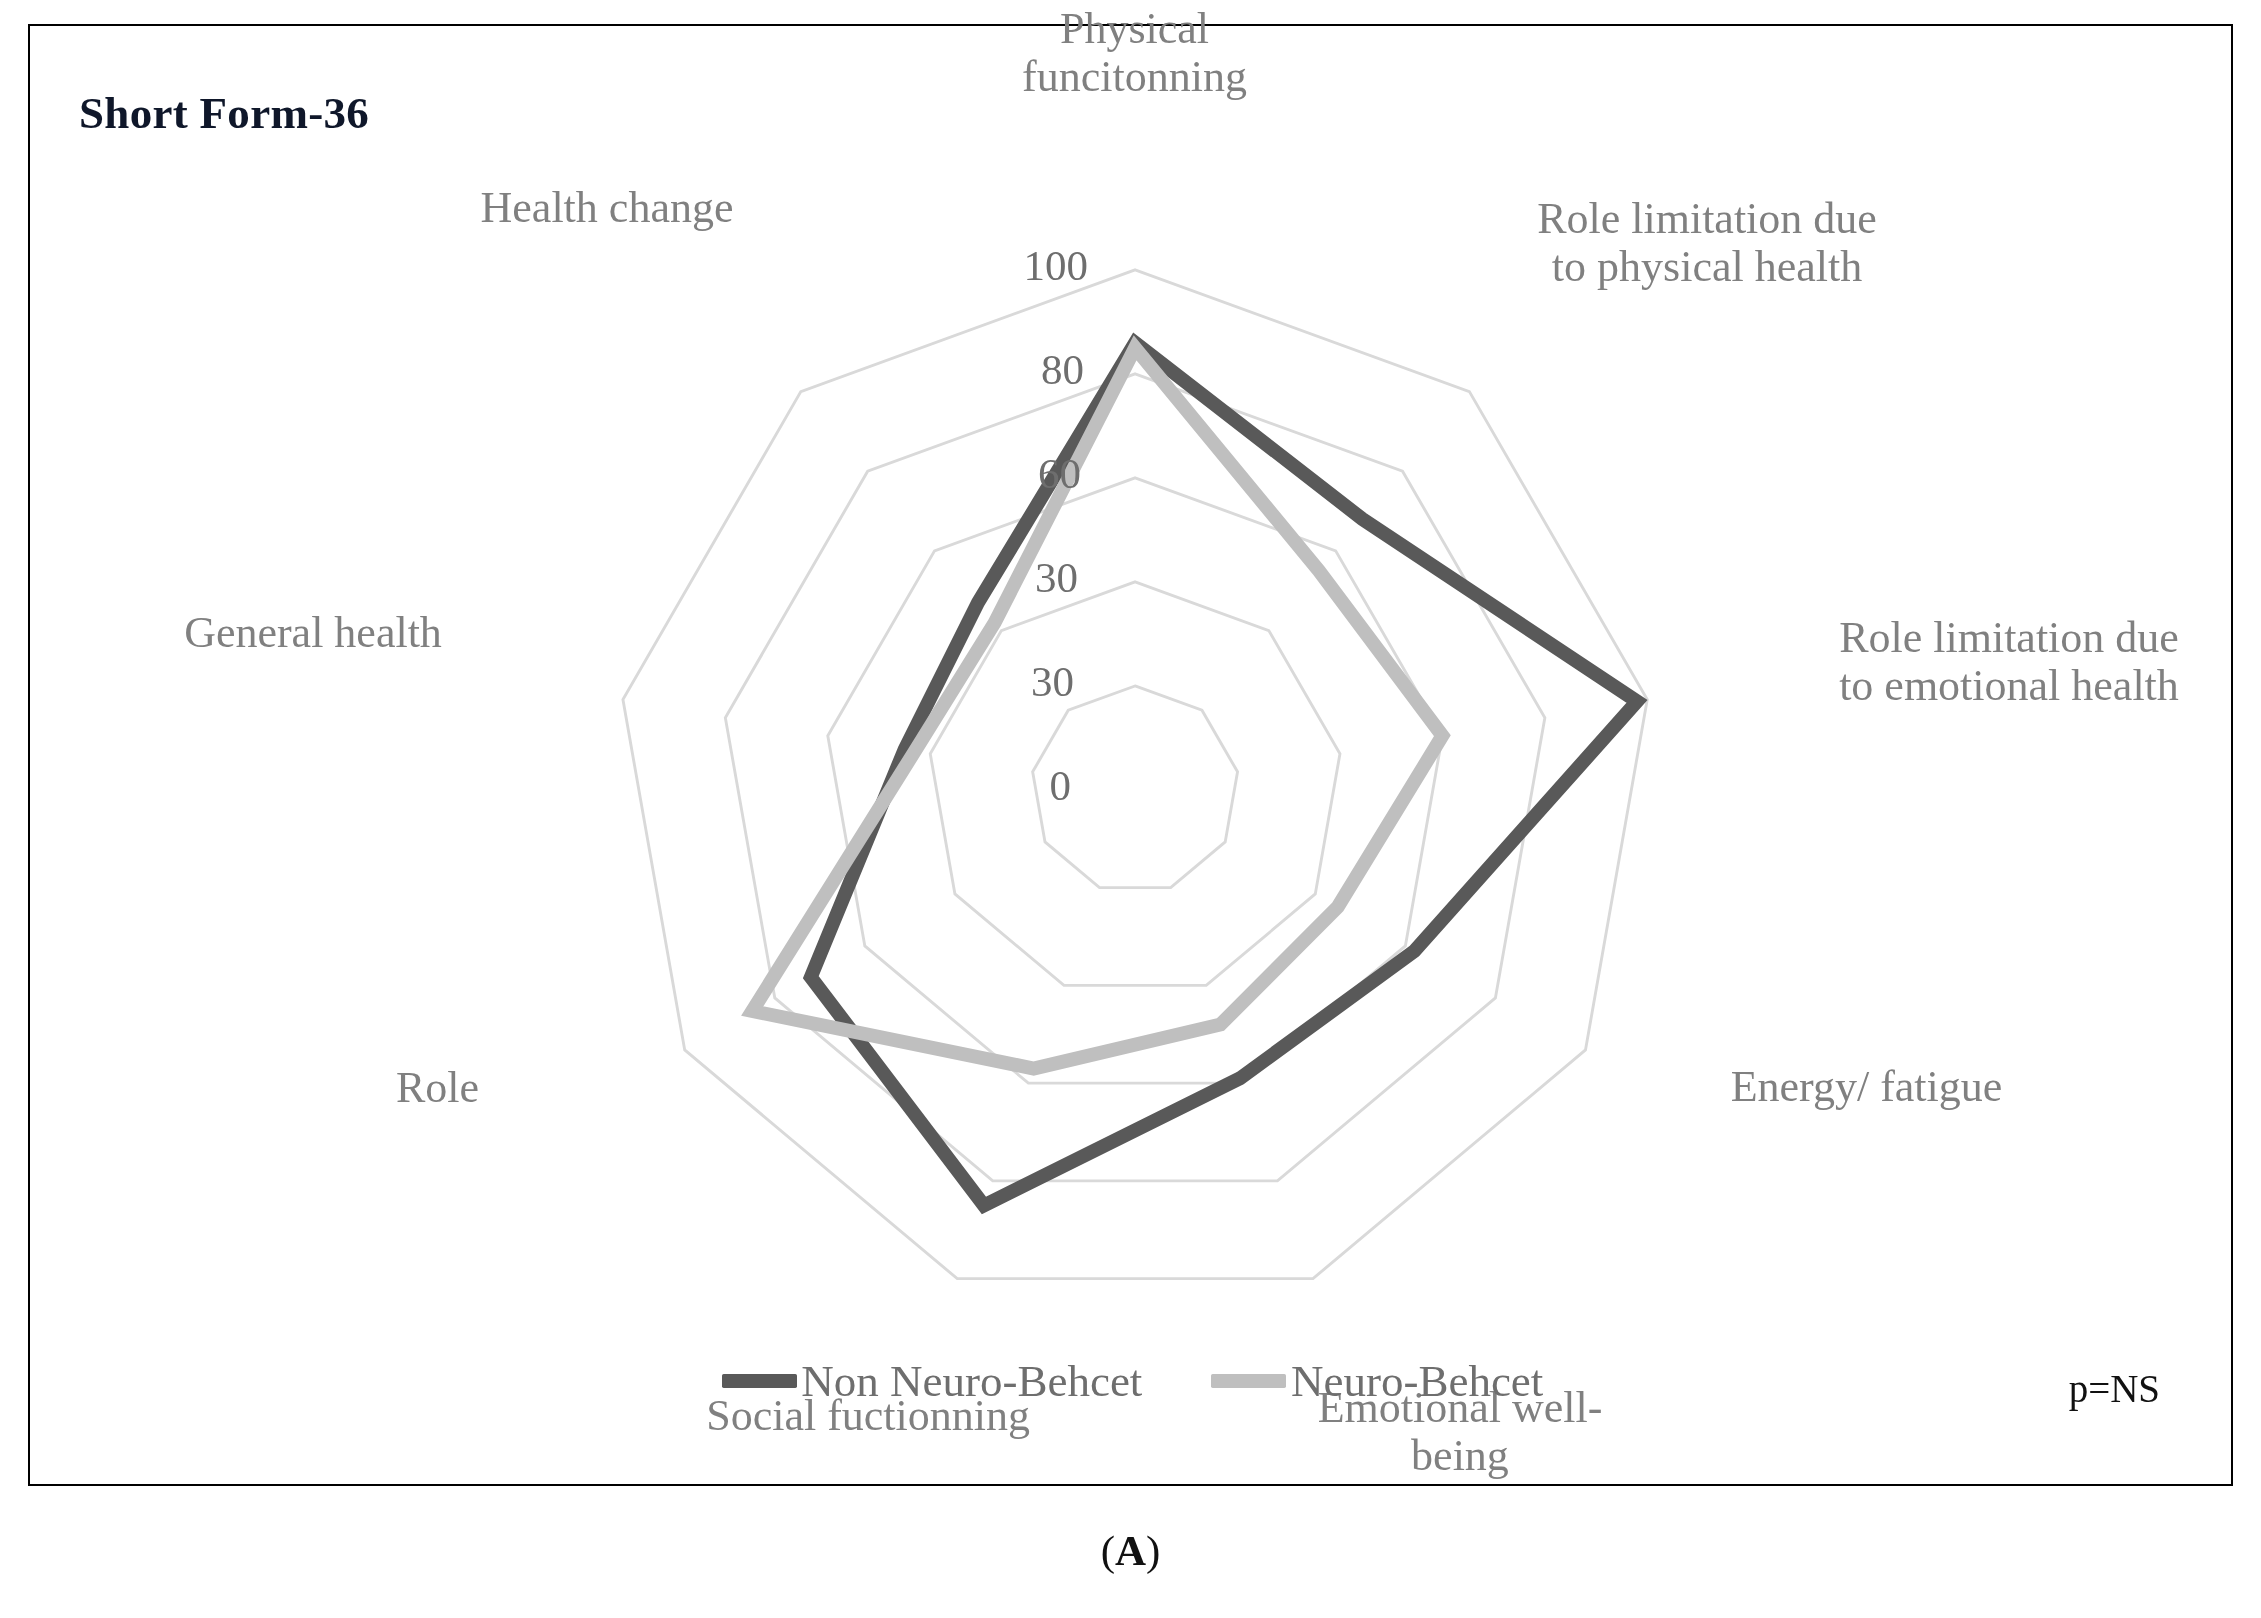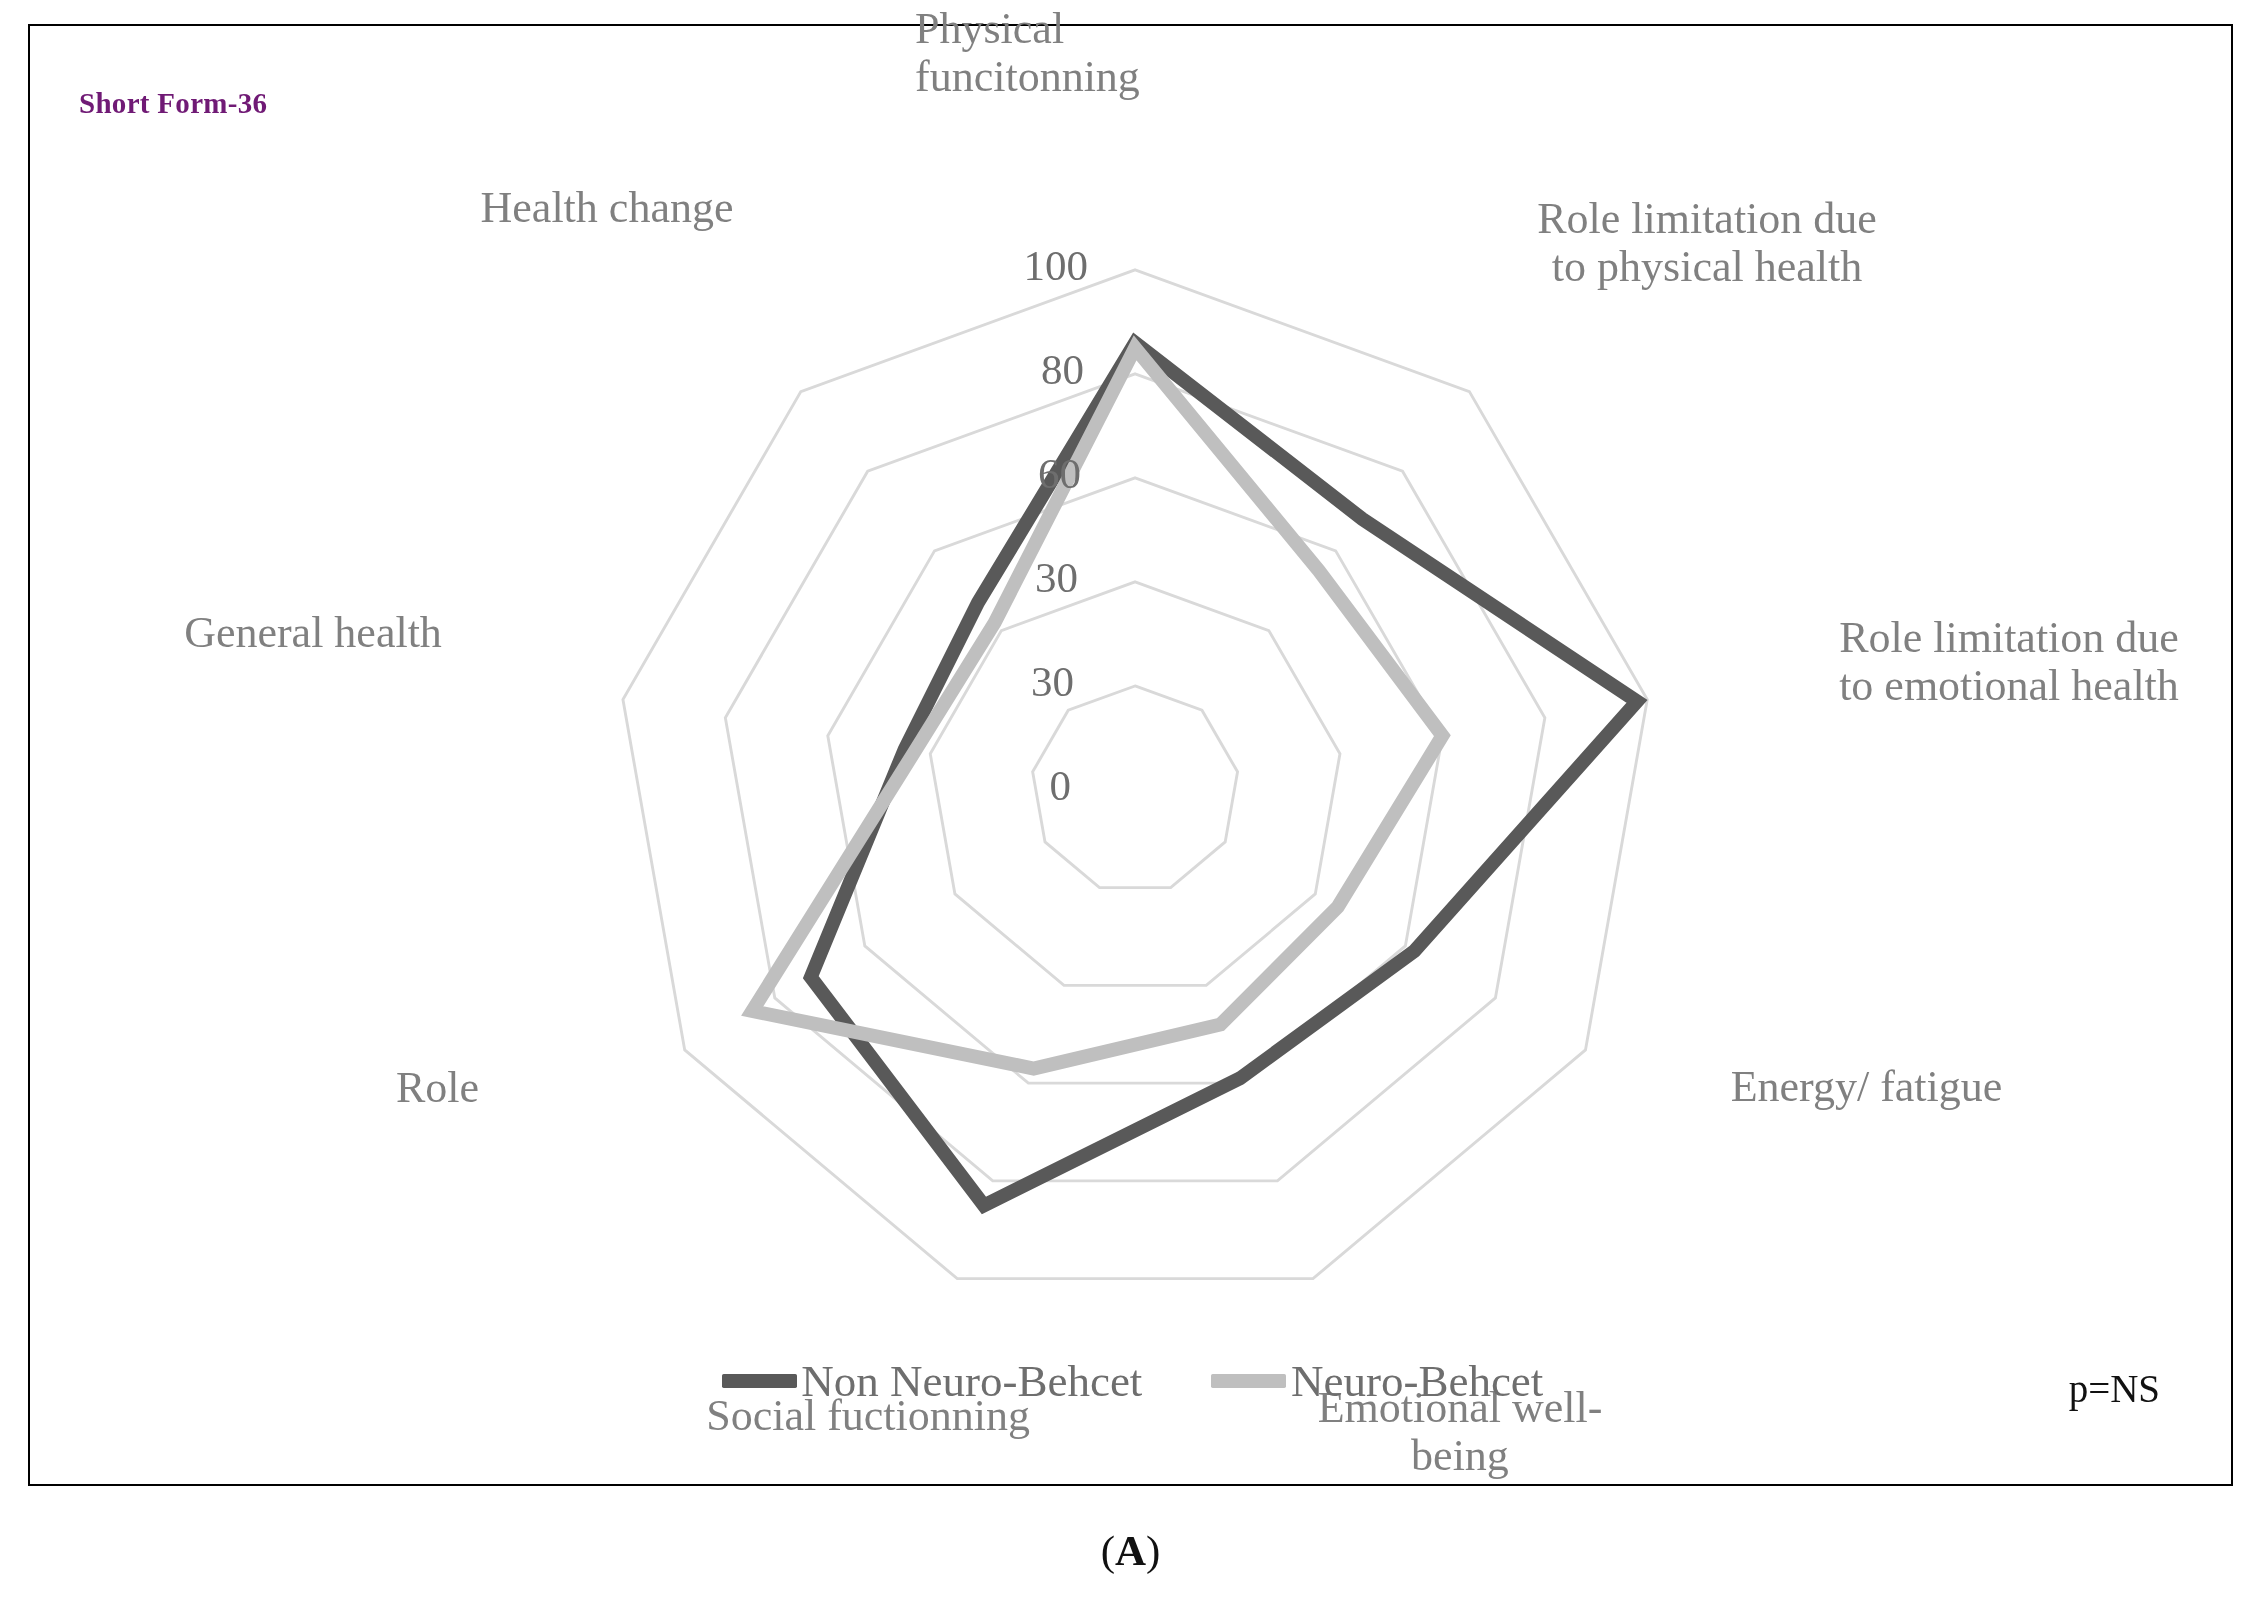--- a/index.html
+++ b/index.html
@@ -16,23 +16,23 @@
     position:absolute;
     left:28px; top:24px;
     width:2205px; height:1462px;
     border:2.9px solid #000000;
     box-sizing:border-box;
     background:#ffffff;
   }
   #panel-title {
     position:absolute;
     left:49px; top:61px;
-    font-size:29px;
+    font-size:45px;
     font-weight:bold;
-    color:#701a75;
+    color:#0f172a;
     letter-spacing:0.3px;
     white-space:nowrap;
   }
   #chart-area {
     position:absolute;
     left:0; top:0; width:2205px; height:1462px;
   }
   svg.radar { position:absolute; left:0; top:0; }
   .axis-label {
     position:absolute;
@@ -104,21 +104,21 @@
 
       <div id="tick-labels">
           <div class="tick-label" style="right: 1164px; top: 735px;">0</div>
           <div class="tick-label" style="right: 1161px; top: 631px;">30</div>
           <div class="tick-label" style="right: 1157px; top: 527px;">30</div>
           <div class="tick-label" style="right: 1154px; top: 423px;">60</div>
           <div class="tick-label" style="right: 1151px; top: 319px;">80</div>
           <div class="tick-label" style="right: 1147px; top: 215px;">100</div>
         </div>
       <div id="axis-labels">
-          <div class="axis-label" style="width: 439px; left: 885px; top: -21px; text-align: left;">Physical
+          <div class="axis-label" style="width: 439px; left: 885px; top: -21px; text-align: center;">Physical
 funcitonning</div>
           <div class="axis-label" style="width: 520px; left: 1417px; top: 169px; text-align: center;">Role limitation due
 to physical health</div>
           <div class="axis-label" style="width: 520px; left: 1719px; top: 588px; text-align: center;">Role limitation due
 to emotional health</div>
           <div class="axis-label" style="width: 451px; left: 1611px; top: 1037px; text-align: center;">Energy/ fatigue</div>
           <div class="axis-label" style="width: 370px; left: 1245px; top: 1358px; text-align: center;">Emotional well-
 being</div>
           <div class="axis-label" style="width: 509px; left: 491px; top: 1366px; text-align: right;">Social fuctionning</div>
           <div class="axis-label" style="width: 243px; left: 286px; top: 1038px; text-align: center;">Role</div>

